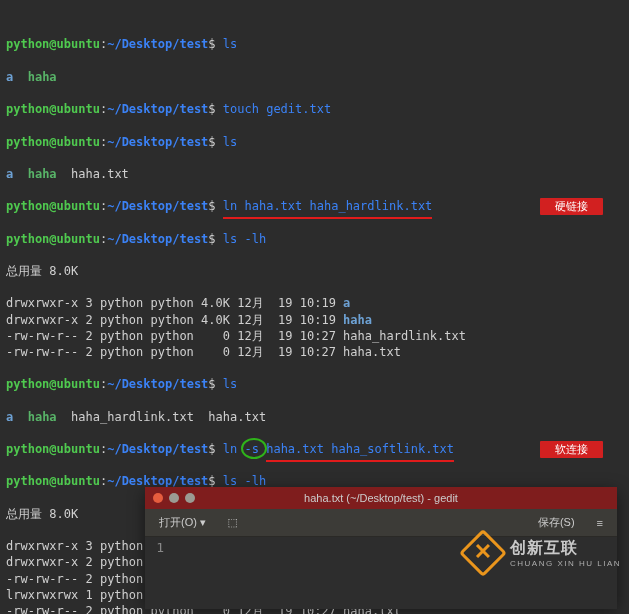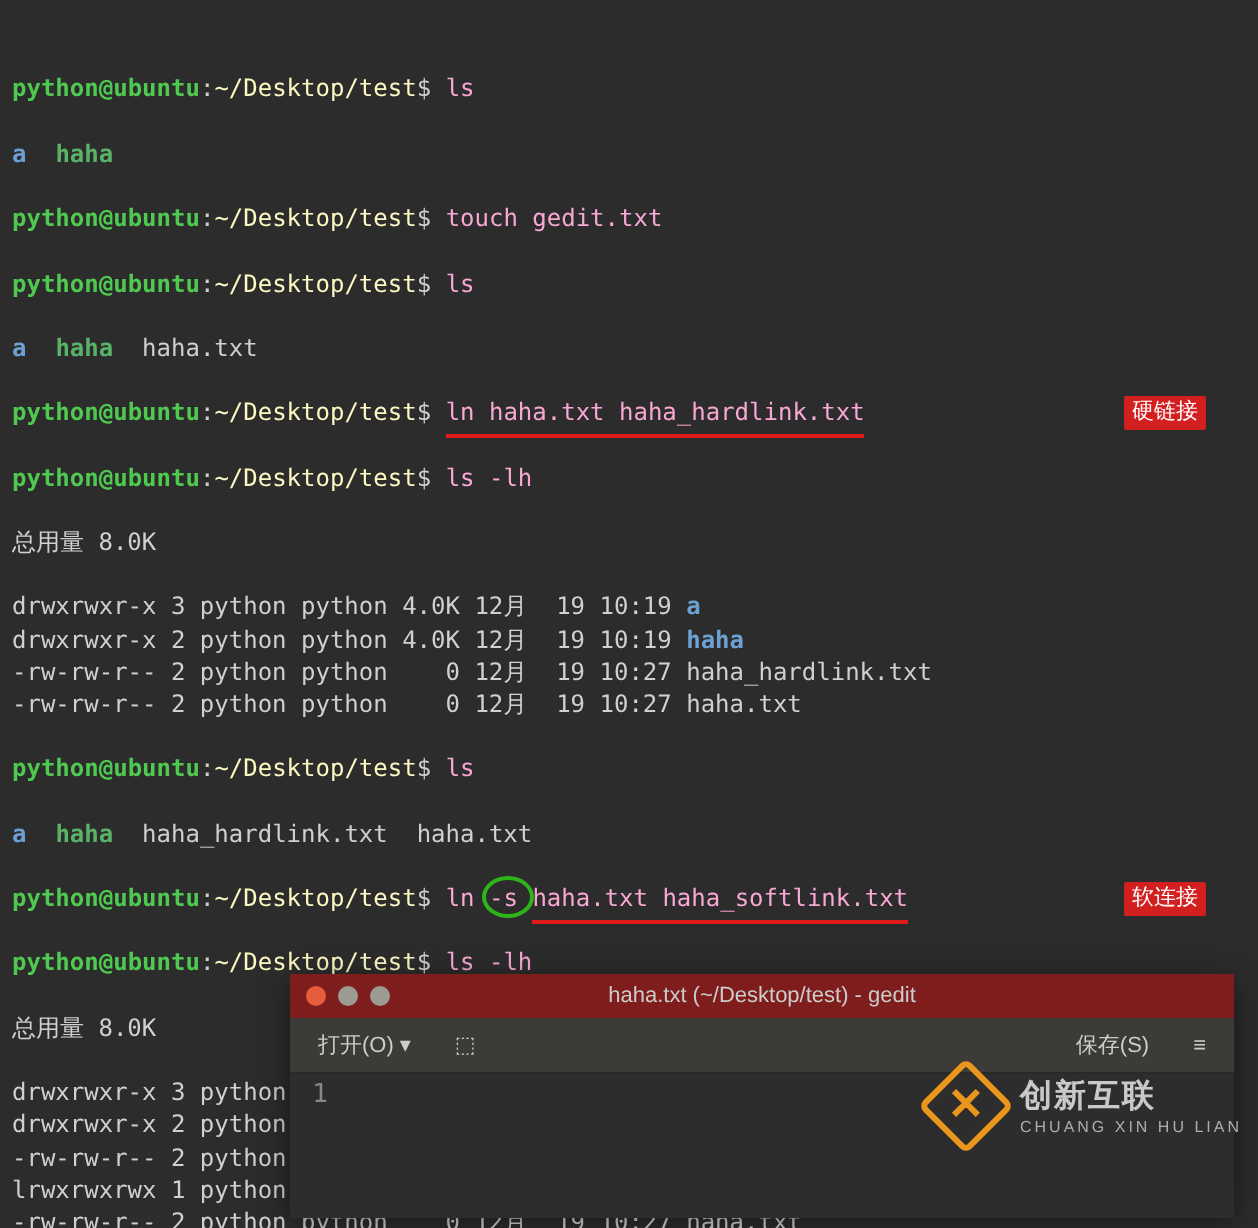--- a/index.html
+++ b/index.html
@@ -18,37 +18,37 @@
       color: #d0d0d0;
       padding: 4px 6px;
       line-height: 1.35;
       white-space: pre;
     }
     .line { display: block; position: relative; }
     .user { color: #4fc94f; font-weight: bold; }
     .at { color: #4fc94f; font-weight: bold; }
     .host { color: #4fc94f; font-weight: bold; }
     .colon { color: #d0d0d0; }
-    .path { color: #fef9c3; font-weight: normal; }
+    .path { color: #3b82f6; font-weight: bold; }
     .dollar { color: #d0d0d0; }
-    .cmd { color: #f9a8d4; }
+    .cmd { color: #3b82f6; }
     .dir-a { color: #6da1d4; font-weight: bold; }
     .dir-haha { color: #58b368; font-weight: bold; }
     .dir-haha2 { color: #6da1d4; font-weight: bold; }
     .softlink { color: #2bd5c6; font-weight: bold; }
     .total { color: #d0d0d0; }
     .underline-red { border-bottom: 2px solid #e11b1b; padding-bottom: 4px; }
 
     .annotation {
       position: absolute;
       background: #d22020;
       color: #fff;
       font-size: 11px;
       font-family: sans-serif;
-      padding: 1px 4px;
+      padding: 1px 15px;
       border-radius: 1px;
       font-weight: normal;
     }
 
     .circle-s {
       display: inline-block;
       position: relative;
     }
     .circle-s::before {
       content: "";

